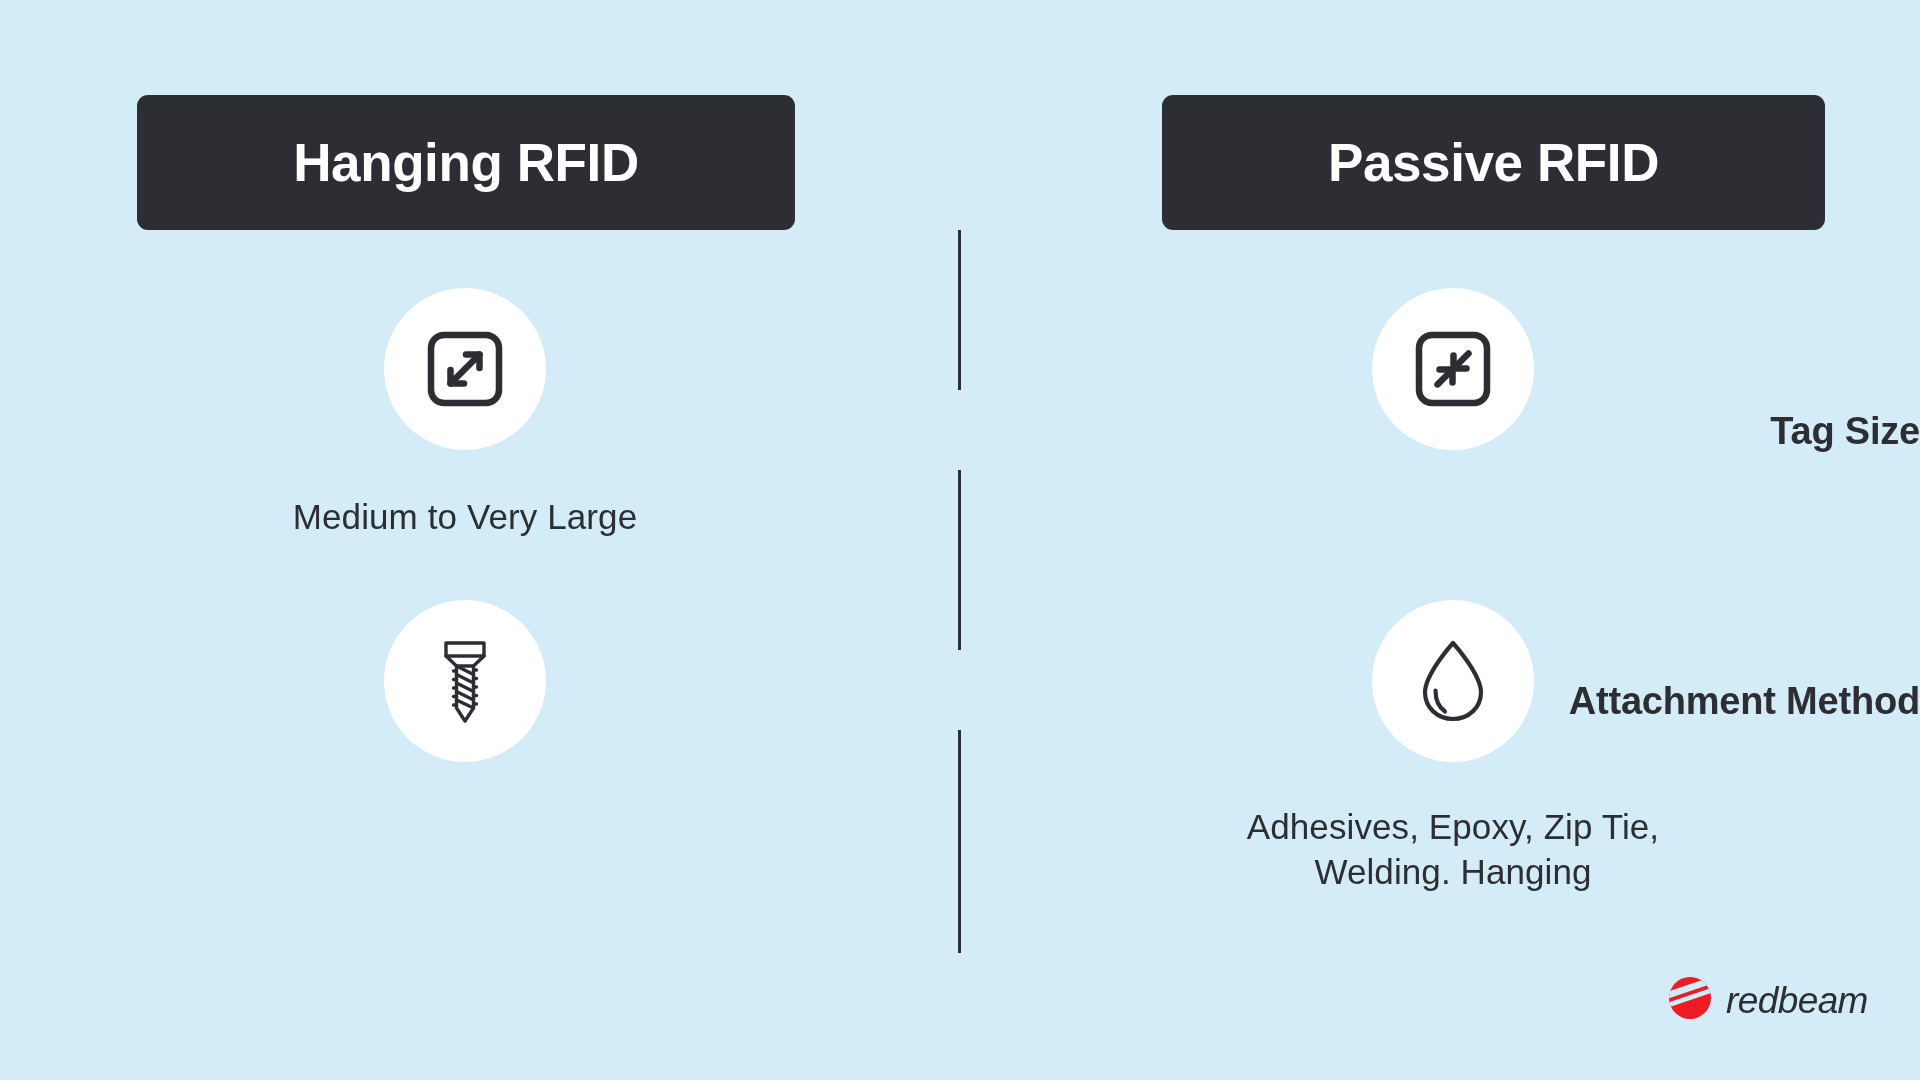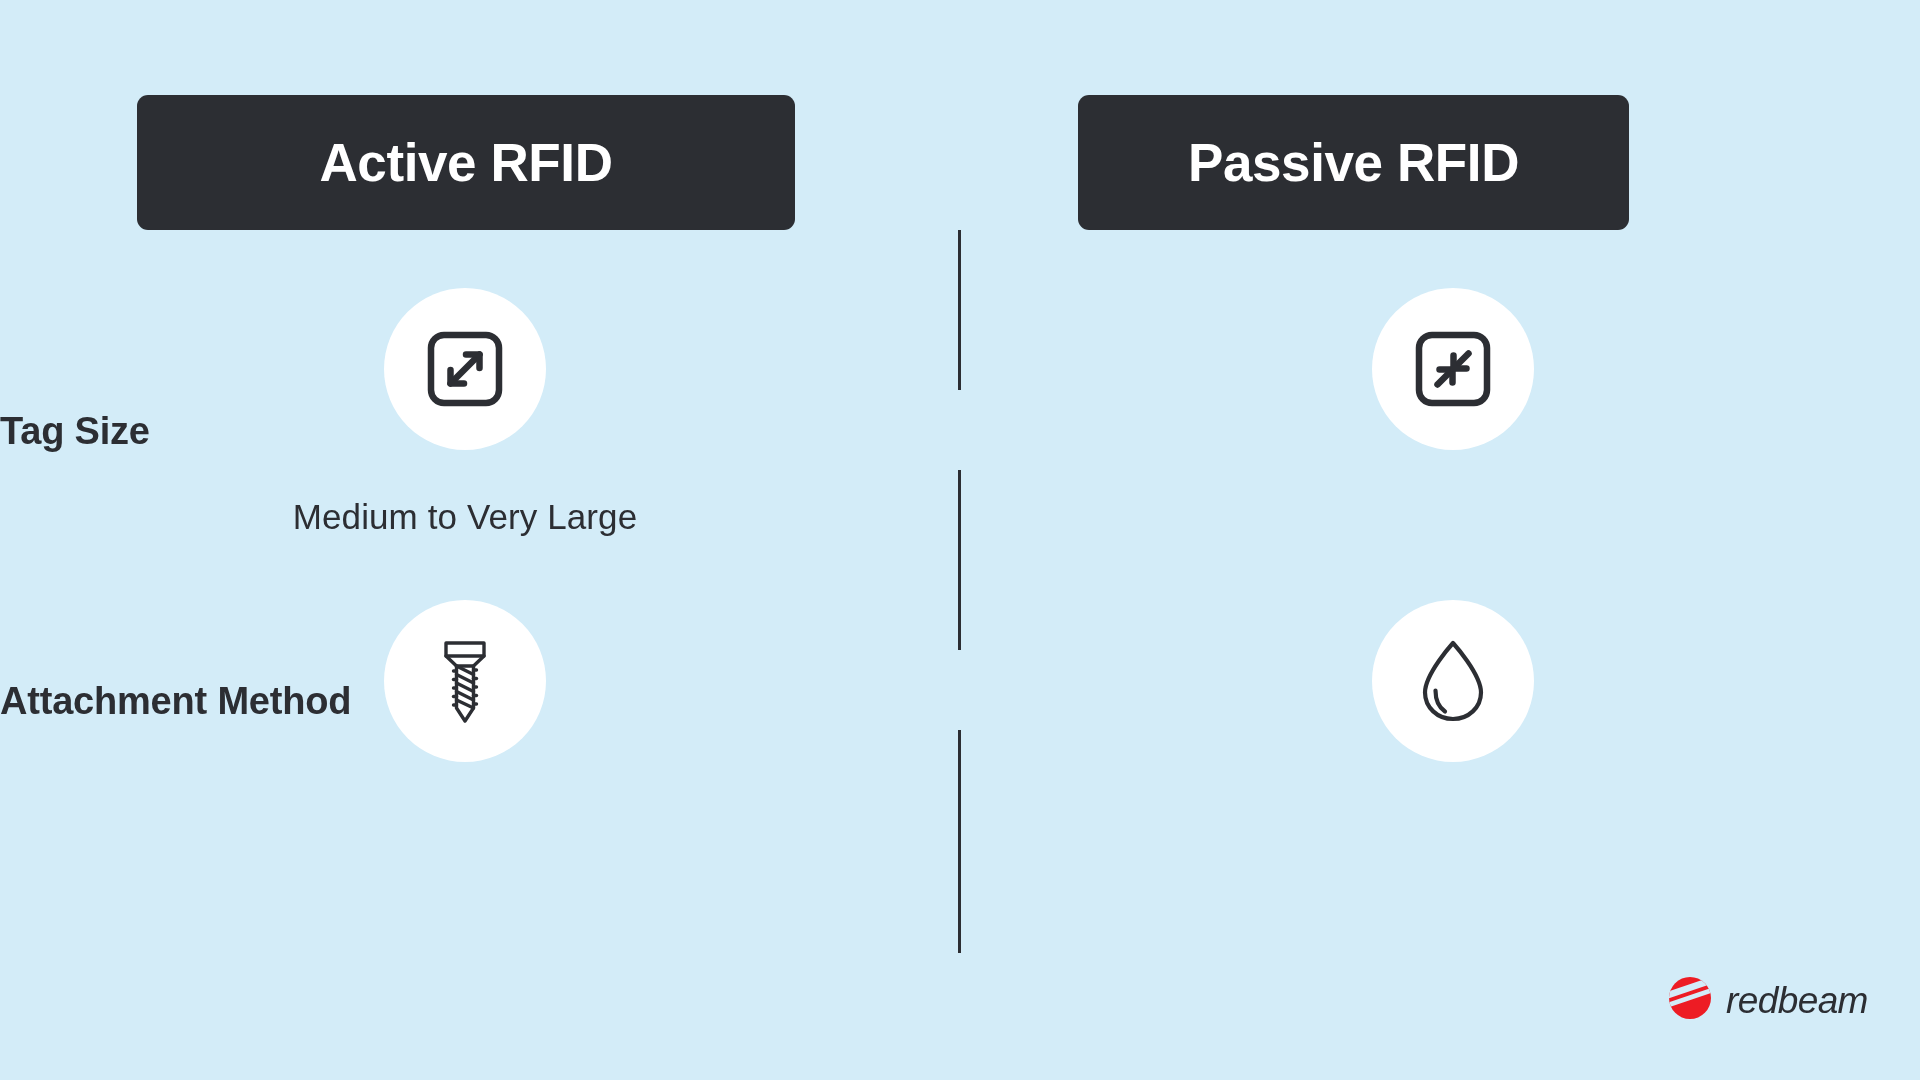--- a/index.html
+++ b/index.html
@@ -27,21 +27,21 @@
     position: absolute;
     top: 95px;
     height: 135px;
     background: #2c2e33;
     border-radius: 11px;
     display: flex;
     align-items: center;
     justify-content: center;
   }
   .header-pill.left  { left: 137px;  width: 658px; }
-  .header-pill.right { left: 1078px; width: 551px; }
+  .header-pill.right { left: 1162px; width: 663px; }
 
   .header-pill .pill-label {
     color: #ffffff;
     font-size: 53px;
     font-weight: bold;
     letter-spacing: -0.4px;
     line-height: 1;
   }
 
   
@@ -53,21 +53,21 @@
   }
   .divider-seg.seg-1 { top: 230px; height: 160px; }
   .divider-seg.seg-2 { top: 470px; height: 180px; }
   .divider-seg.seg-3 { top: 730px; height: 223px; }
 
   
   .center-label {
     position: absolute;
     left: 0;
     width: 1920px;
-    text-align: left;
+    text-align: right;
     color: #2c2e33;
     font-size: 38px;
     font-weight: bold;
     letter-spacing: -0.2px;
     line-height: 1;
   }
   .center-label.row-1 { top: 412px; }
   .center-label.row-2 { top: 682px; }
 
   
@@ -121,21 +121,21 @@
     letter-spacing: -0.6px;
     line-height: 1;
   }
 </style>
 </head>
 <body>
 
 <div class="infographic">
 
   <div class="header-pill left">
-    <span class="pill-label">Active RFID</span>
+    <span class="pill-label">Hanging RFID</span>
   </div>
 
   <div class="header-pill right">
     <span class="pill-label">Passive RFID</span>
   </div>
 
   <div class="divider-seg seg-1"></div>
   <div class="divider-seg seg-2"></div>
   <div class="divider-seg seg-3"></div>
 
@@ -213,20 +213,23 @@
 
   <div class="icon-circle c-br">
     <span>
       <svg width="92" height="92" viewBox="0 0 92 92" fill="none">
         <path d="M46 8 C46 8 74 39 74 57.5 C74 72.5 61.5 84 46 84 C30.5 84 18 72.5 18 57.5 C18 39 46 8 46 8 Z" stroke="#2c2e33" stroke-width="4.2" stroke-linejoin="round" fill="none"></path>
         <path d="M28.5 55.5 C28.5 66 33 73 38 76.5" stroke="#2c2e33" stroke-width="4.2" stroke-linecap="round" fill="none"></path>
       </svg>
     </span>
   </div>
 
+  <div class="value-text v-br">
+    <span>Adhesives, Epoxy, Zip Tie, Welding. Hanging</span>
+  </div>
 
   <div class="brand-logo">
     <span class="brand-mark">
       <svg width="46" height="46" viewBox="0 0 46 46" fill="none">
         <defs>
           <clipPath id="rbClip">
               <circle cx="23" cy="23" r="21"></circle>
             </clipPath>
         </defs>
         <circle cx="23" cy="23" r="21" fill="#ed1c24"></circle>

